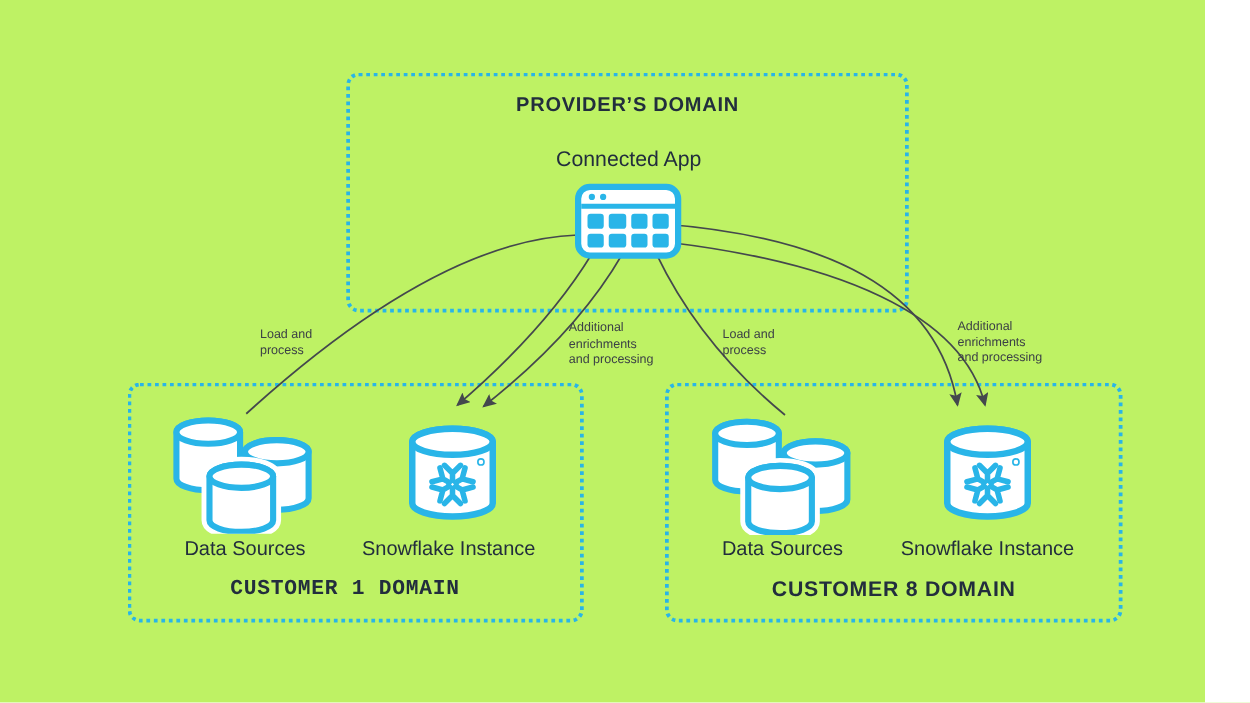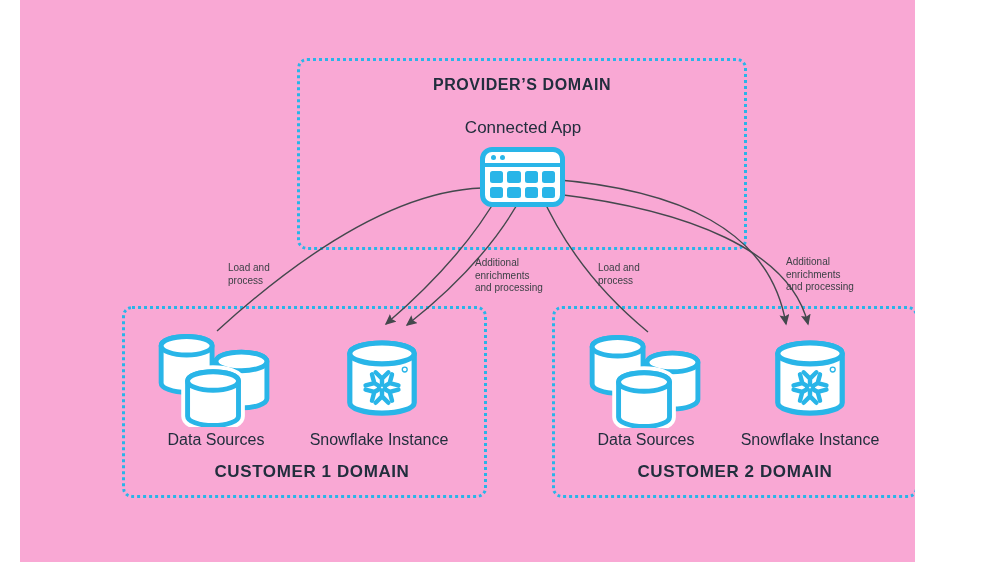--- a/index.html
+++ b/index.html
@@ -1,36 +1,36 @@
 <!DOCTYPE html>
 <html><head>
 <meta charset="utf-8">
 <style>
   html,body{margin:0;padding:0;background:#ffffff;}
   .canvas{
-    position:relative;width:895px;height:562px;background:#f9a8d4;overflow:hidden;
-    font-family:"Liberation Sans","DejaVu Sans",sans-serif;color:#222e3d;margin-left:20px;
+    position:relative;width:964px;height:562px;background:#bef264;overflow:hidden;
+    font-family:"Liberation Sans","DejaVu Sans",sans-serif;color:#222e3d;
   }
   .domain-box{
     position:absolute;border:3px dotted #29b5e8;border-radius:10px;
     box-sizing:border-box;background:transparent;z-index:1;
   }
   .box-provider{left:277px;top:58px;width:450px;height:192px;}
   .box-customer1{left:102px;top:306px;width:365px;height:192px;}
   .box-customer2{left:532px;top:306px;width:366px;height:192px;}
 
   .connector-layer{position:absolute;left:0;top:0;width:1000px;height:562px;z-index:2;}
 
   .title{
     position:absolute;transform:translateX(-50%);white-space:nowrap;
     font-weight:bold;font-size:16px;letter-spacing:0.6px;color:#222e3d;z-index:3;
   }
   .provider-title{left:502px;top:76px;}
   .domain-title{font-size:17px;}
-  .c1-title{left:292px;top:462px;}
+  .c1-title{left:276px;top:462px;font-family:Liberation Mono, monospace;}
   .c2-title{left:715px;top:462px;}
 
   .item-label{
     position:absolute;transform:translateX(-50%);white-space:nowrap;
     font-size:16px;color:#222e3d;z-index:3;
   }
   .app-label{left:503px;top:118px;font-size:17px;}
   .c1-ds-label{left:196px;top:431px;}
   .c1-sf-label{left:359px;top:431px;}
   .c2-ds-label{left:626px;top:431px;}
@@ -188,21 +188,21 @@
     </g>
     <circle cx="62" cy="31" r="2.6" fill="none" stroke="#29b5e8" stroke-width="1.4"></circle>
   </svg>
 
   <div class="item-label c1-ds-label">Data Sources</div>
   <div class="item-label c1-sf-label">Snowflake Instance</div>
   <div class="item-label c2-ds-label">Data Sources</div>
   <div class="item-label c2-sf-label">Snowflake Instance</div>
 
   <div class="title domain-title c1-title">CUSTOMER 1 DOMAIN</div>
-  <div class="title domain-title c2-title">CUSTOMER 2 DOMAIN</div>
+  <div class="title domain-title c2-title">CUSTOMER 8 DOMAIN</div>
 
   <div class="conn-label lbl-c1-load">Load and
 process</div>
   <div class="conn-label lbl-c1-enrich">Additional
 enrichments
 and processing</div>
   <div class="conn-label lbl-c2-load">Load and
 process</div>
   <div class="conn-label lbl-c2-enrich">Additional
 enrichments

